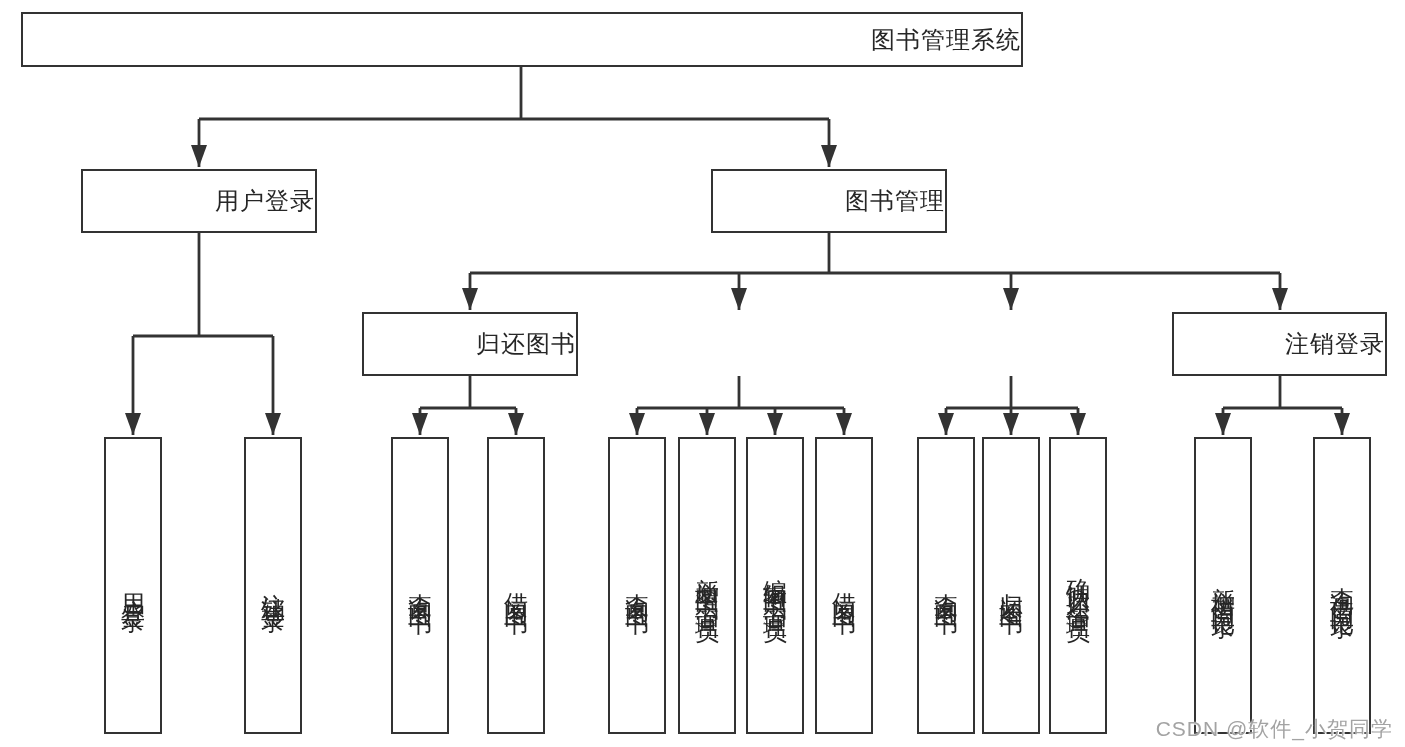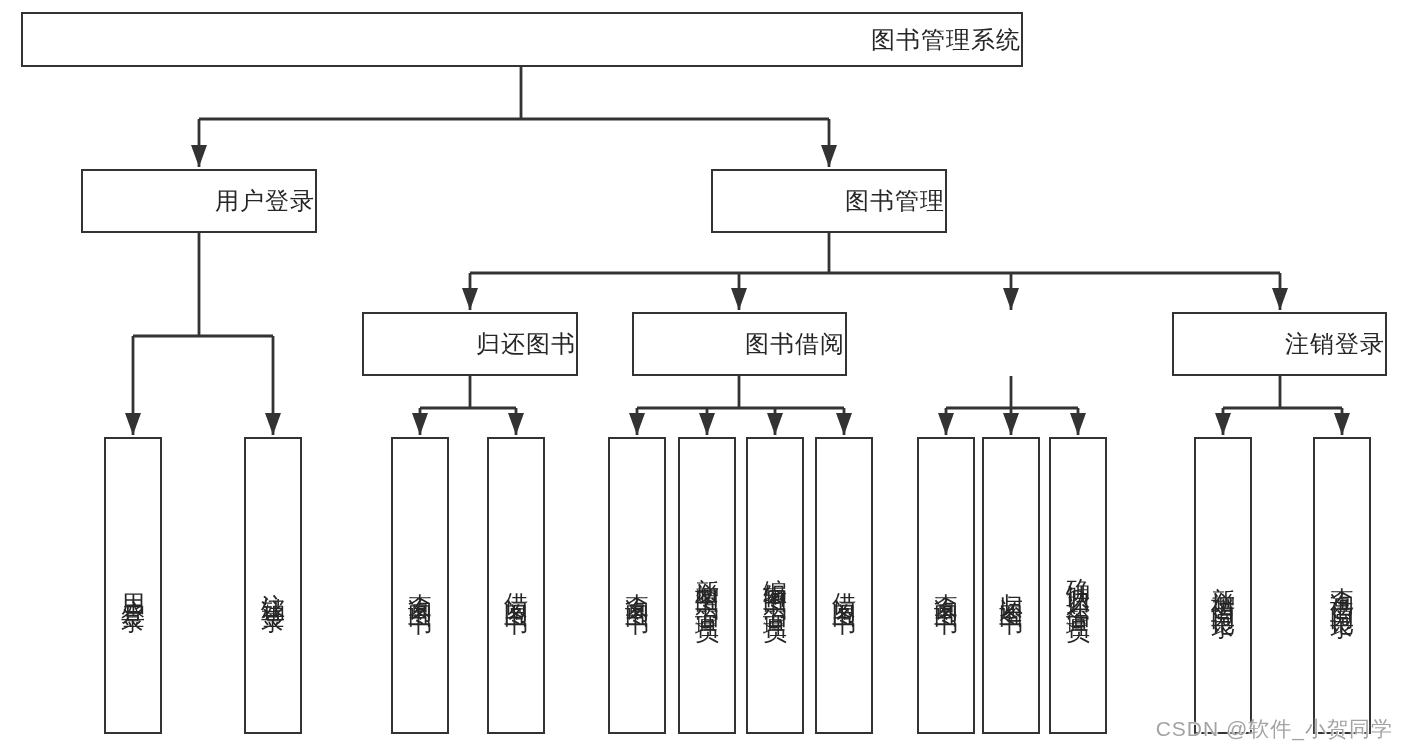--- a/index.html
+++ b/index.html
@@ -112,23 +112,20 @@
   <div class="hnode" style="left:81px;top:169px;width:236px;height:64px">
     <span class="hlabel">用户登录</span>
   </div>
   <div class="hnode" style="left:711px;top:169px;width:236px;height:64px">
     <span class="hlabel">图书管理</span>
   </div>
 
   <div class="hnode" style="left:362px;top:312px;width:216px;height:64px">
     <span class="hlabel">归还图书</span>
   </div>
-  <div class="hnode" style="left:632px;top:312px;width:215px;height:64px">
-    <span class="hlabel">图书借阅</span>
-  </div>
   <div class="hnode" style="left:1172px;top:312px;width:215px;height:64px">
     <span class="hlabel">注销登录</span>
   </div>
 
   <div class="vnode" style="left:104px">
     <span class="vlabel">用户登录</span>
   </div>
   <div class="vnode" style="left:244px">
     <span class="vlabel">注销登录</span>
   </div>

